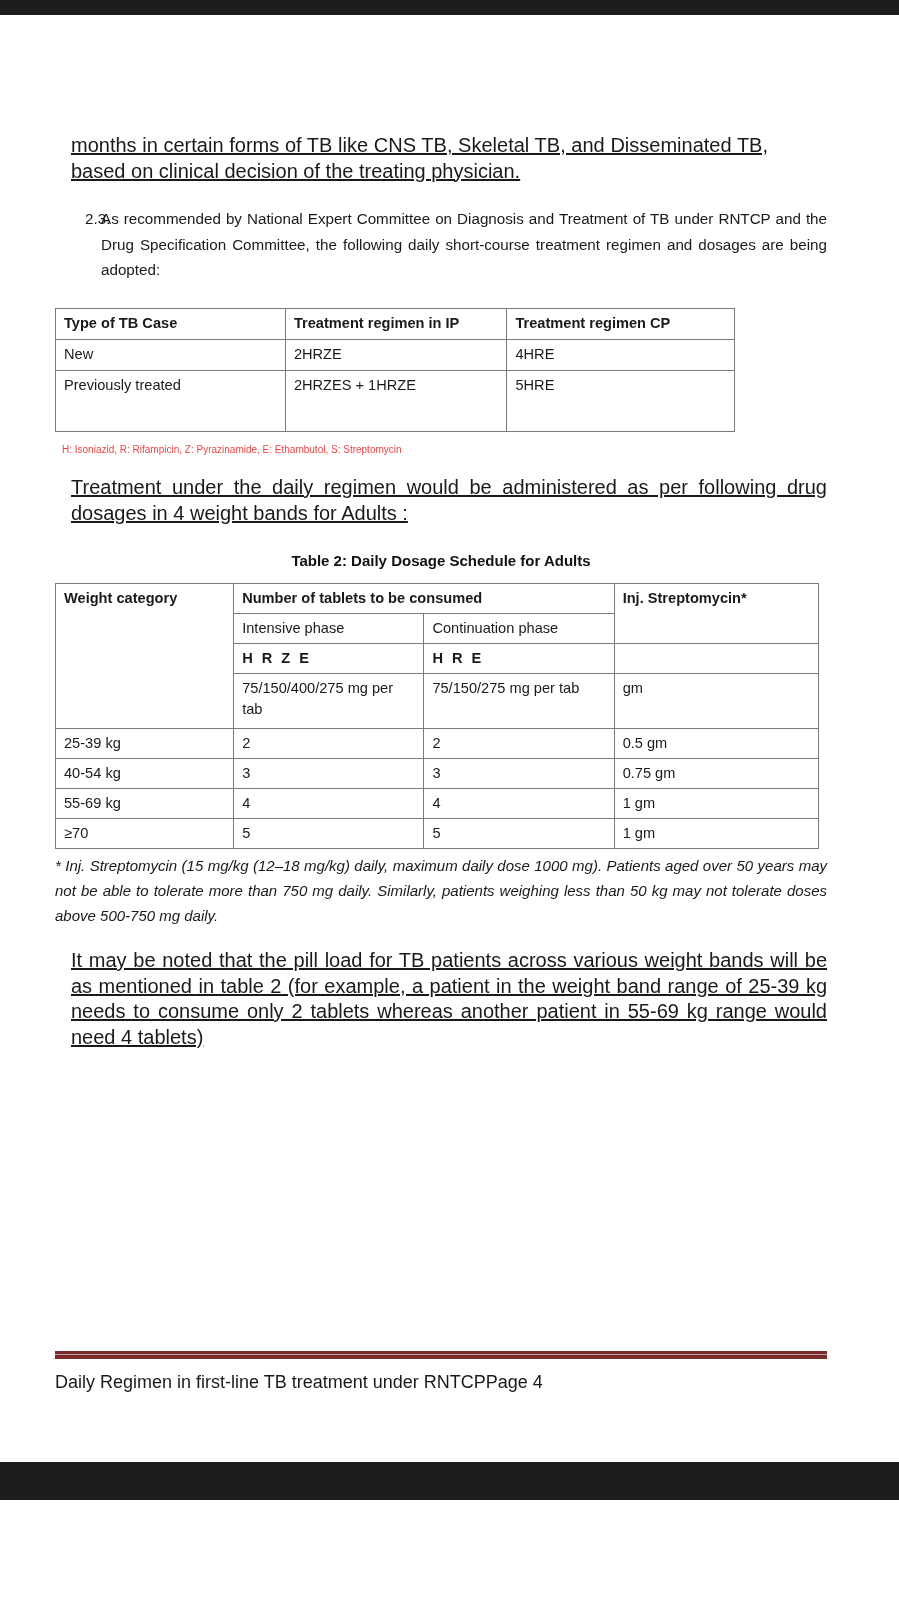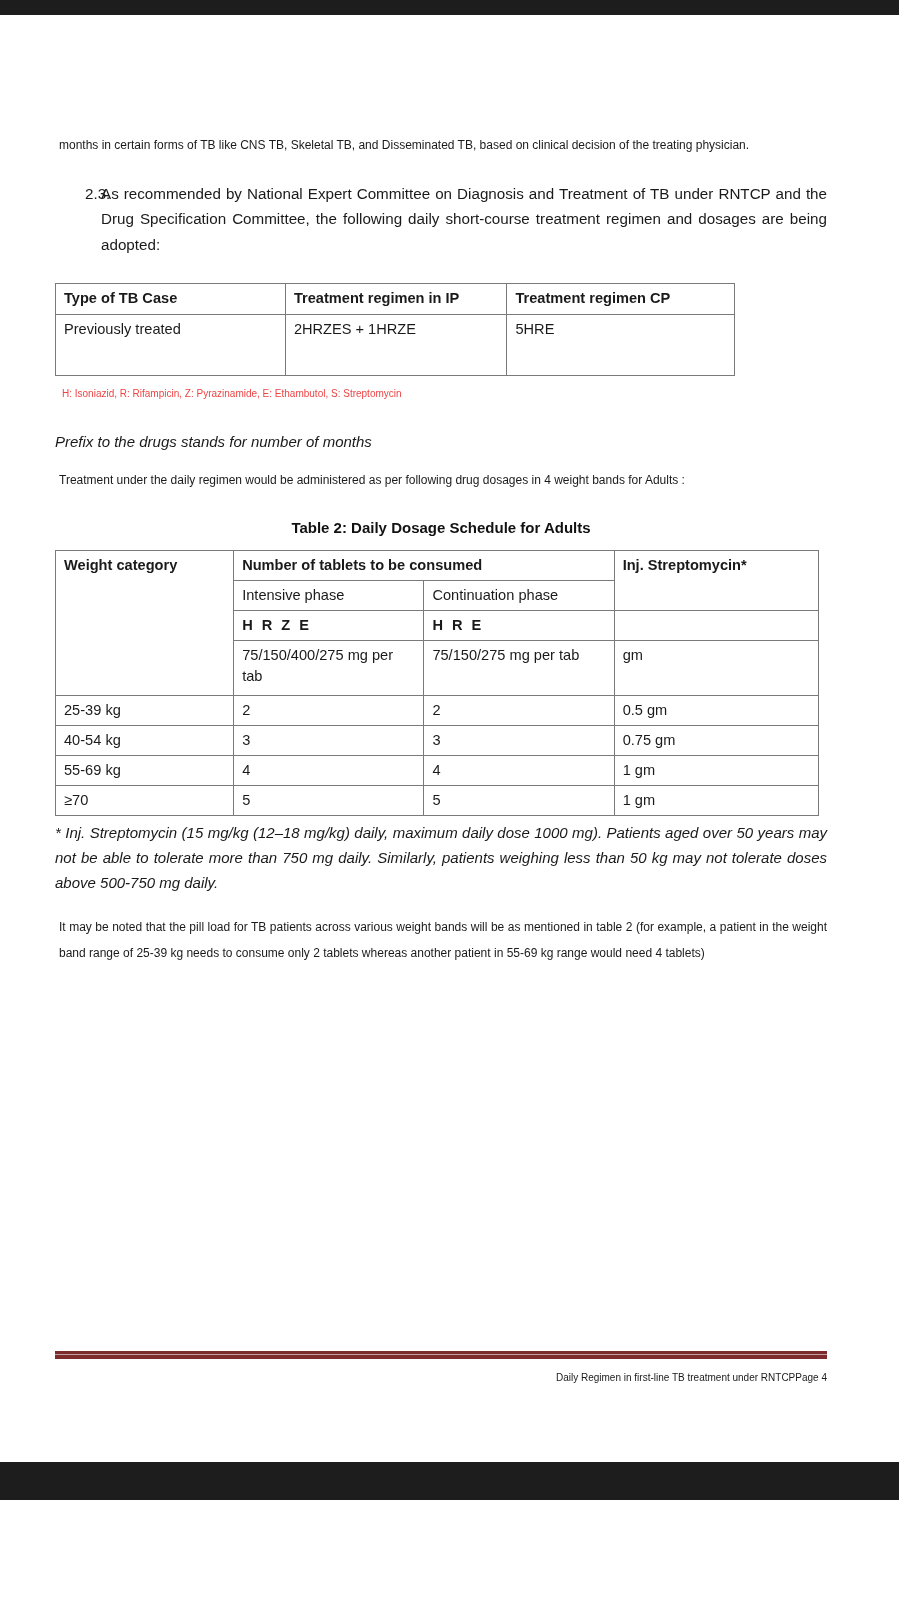--- a/index.html
+++ b/index.html
@@ -40,26 +40,27 @@
 
   .content {
     position: absolute;
     left: 55px;
     top: 118px;
     width: 772px;
   }
 
   
   p.body-para {
-    margin: 0 0 0 4px;
-    font-size: 12px;
+    margin: 0 0 0 16px;
+    font-size: 20px;
     line-height: 25.5px;
     text-align: justify;
     text-justify: inter-word;
     color: #1a1a1a;
+    text-decoration: underline;
   }
   .cont-indent {
     margin-left: 75px;
     width: 697px;
   }
 
   .list-row {
     display: flex;
     margin-top: 22px;
   }
@@ -175,24 +176,24 @@
     content: "";
     position: absolute;
     left: 0; right: 0;
     top: 2px;
     height: 1px;
     background: #ffffff;
     opacity: 0.55;
   }
   .footer-row {
     display: flex;
-    justify-content: flex-end;
+    justify-content: flex-start;
     align-items: baseline;
     margin-top: 13px;
-    font-size: 10px;
+    font-size: 18px;
     color: #1a1a1a;
   }
 </style>
 </head>
 <body>
 
 <div class="bar-top"></div>
 
 <div class="page">
 
@@ -207,30 +208,34 @@
 
 
     <table class="doc-table t1">
       <tbody>
         <tr>
           <td class="hdr c0">Type of TB Case</td>
           <td class="hdr c1">Treatment regimen in IP</td>
           <td class="hdr c2">Treatment regimen CP</td>
         </tr>
         <tr>
+          <td>New</td>
+          <td>2HRZE</td>
+          <td>4HRE</td>
+        </tr>
+        <tr>
           <td class="tall">Previously treated</td>
           <td class="tall">2HRZES + 1HRZE</td>
           <td class="tall">5HRE</td>
         </tr>
       </tbody>
     </table>
 
     <div class="note-line">H: Isoniazid, R: Rifampicin, Z: Pyrazinamide, E: Ethambutol, S: Streptomycin</div>
 
-    <p class="italic-para">Prefix to the drugs stands for number of months</p>
 
     <div class="spacer-14"></div>
 
     <p class="body-para">Treatment under the daily regimen would be administered as per following drug dosages in 4 weight bands for Adults :</p>
 
     <div class="table-caption">Table 2: Daily Dosage Schedule for Adults</div>
 
     <table class="doc-table t2">
       <tbody>
         <tr>

